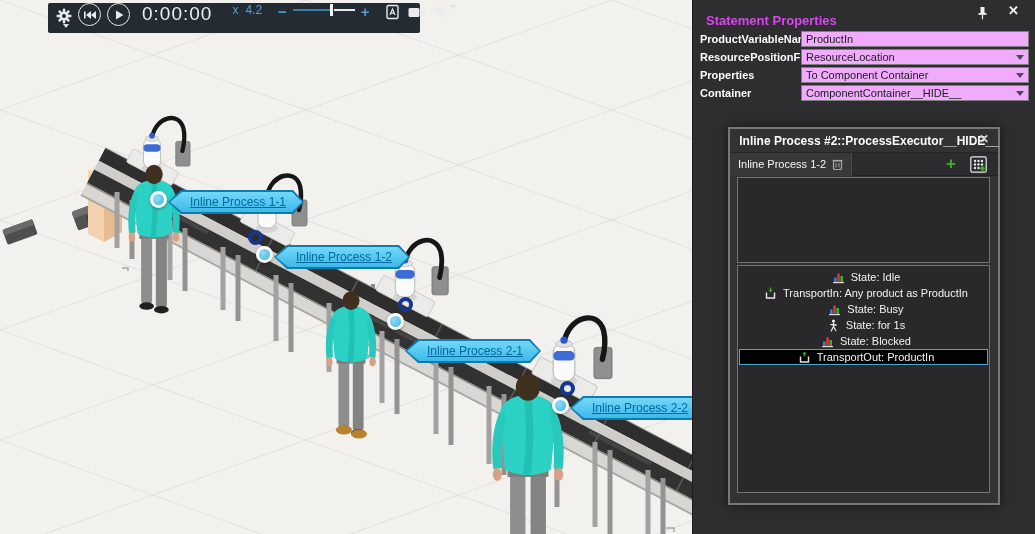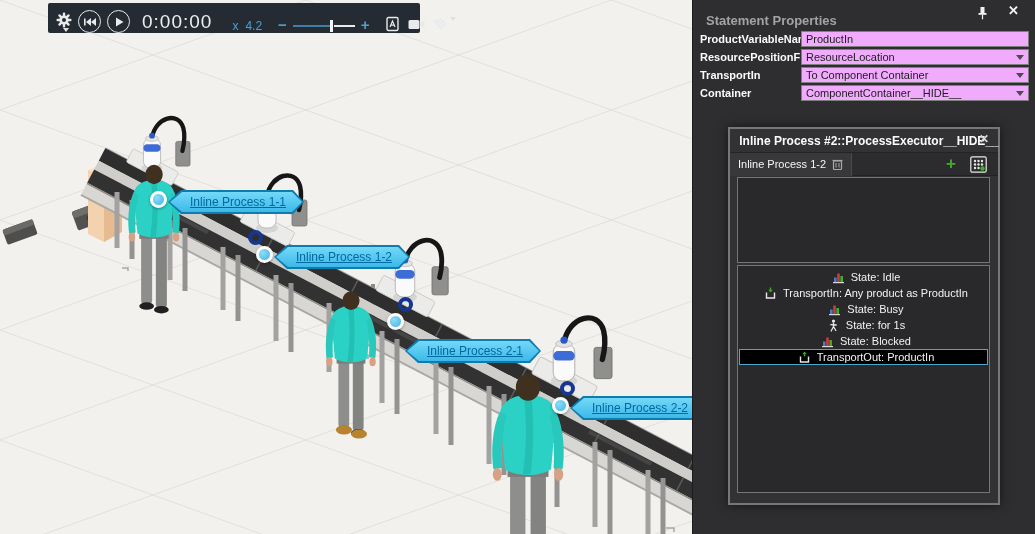--- a/index.html
+++ b/index.html
@@ -4,21 +4,21 @@
 <style>
   * { margin:0; padding:0; box-sizing:border-box; }
   html,body { width:1035px; height:534px; overflow:hidden; font-family:"Liberation Sans",sans-serif; background:#f2f1ee; }
 
   
   .viewport { position:absolute; left:0; top:0; width:692px; height:534px; background:#f2f1ee; overflow:hidden; }
   .scene-svg { position:absolute; left:0; top:0; }
 
   
   .toolbar { position:absolute; left:48px; top:3px; width:372px; height:30px; background:#252b33;
-             border-radius:2px; display:flex; align-items:flex-end; gap:6px; padding:0 8px; z-index:30; }
+             border-radius:2px; display:flex; align-items:flex-start; gap:6px; padding:0 8px; z-index:30; }
   .tb-gear { position:relative; width:20px; height:26px; display:flex; align-items:center; justify-content:center; cursor:pointer; }
   .tb-gear .caret { position:absolute; bottom:1px; left:7px; width:0; height:0; border-left:3px solid transparent; border-right:3px solid transparent; border-top:4px solid #dfe2e5; }
   .tb-circle { width:23px; height:23px; border:1.6px solid #e8eaec; border-radius:50%; display:flex; align-items:center; justify-content:center; cursor:pointer; flex:none; }
   .tb-time { color:#eceef0; font-size:19px; font-weight:400; letter-spacing:1px; margin-left:6px; }
   .tb-speed { color:#4f9ed4; font-size:12px; margin-left:14px; display:flex; gap:7px; cursor:pointer; }
   .tb-minus,.tb-plus { color:#4f9ed4; font-size:15px; font-weight:bold; cursor:pointer; }
   .tb-minus { margin-left:10px; }
   .tb-slider { position:relative; width:62px; height:14px; cursor:pointer; flex:none; }
   .tb-slider .track-left  { position:absolute; left:0;  top:6px; width:38px; height:2px; background:#3d7fa6; }
   .tb-slider .track-right { position:absolute; left:41px; top:6px; width:21px; height:2px; background:#e8eaec; }
@@ -35,21 +35,21 @@
       clip-path:polygon(12px 0,calc(100% - 10px) 0,100% 50%,calc(100% - 10px) 100%,12px 100%,0 50%); }
   .co-text { position:relative; line-height:24px; padding:0 18px 0 22px; font-size:12px; color:#0369a1; white-space:nowrap;text-decoration:underline; }
   .marker { position:absolute; width:17px; height:17px; border-radius:50%; z-index:19; cursor:pointer;
       background:radial-gradient(circle at 35% 35%,#90dcf6,#3db4e6); border:3px solid #fcfcfc;
       box-shadow:0 1px 3px rgba(0,0,0,.35); }
   .frame-ring { position:absolute; width:15px; height:15px; border-radius:50%; border:4.5px solid #16368f; z-index:18; }
 
   
   .right-panel { position:absolute; left:692px; top:0; width:343px; height:534px; background:#2e2e31; border-left:1px solid #1c1c1e; }
   .rp-titlebar { position:relative; height:26px; display:flex; align-items:center; padding-left:13px; }
-  .rp-title { color:#a3a3a3; font-size:13px; font-weight:600;margin-top:14px; }
+  .rp-title { color:#d946ef; font-size:13px; font-weight:600;margin-top:14px; }
   .rp-pin { position:absolute; right:45px; top:5px; width:16px; height:16px; cursor:pointer; display:flex; align-items:center; justify-content:center; }
   .rp-close { position:absolute; right:16px; top:3px; color:#f2f2f2; font-size:13px; font-weight:bold; cursor:pointer; }
   .prop-row { position:absolute; left:0; width:343px; height:16px; }
   .prop-row .plabel { position:absolute; left:7px; top:2px; color:#fbfbfb; font-size:11px; font-weight:600; }
   .prop-row .pfield { position:absolute; left:108px; top:0; width:228px; height:16px; background:#f0abfc;
       border:1px solid #7e7e7e; color:#1c1c1c; font-size:11px; line-height:14px; padding:0 4px;
       white-space:nowrap; overflow:hidden; cursor:text; }
   .prop-row .pfield.dropdown { cursor:pointer; }
   .prop-row .pfield .dd-caret { position:absolute; right:4px; top:5px; width:0; height:0;
       border-left:4px solid transparent; border-right:4px solid transparent; border-top:5px solid #4c4c4c; }
@@ -308,21 +308,21 @@
     </div>
   </div>
   <div class="prop-row" style="top:49px;">
     <span class="plabel">ResourcePositionFrame</span>
     <div class="pfield dropdown">
       <span>ResourceLocation</span>
       <span class="dd-caret"></span>
     </div>
   </div>
   <div class="prop-row" style="top:67px;">
-    <span class="plabel">TransportIn</span>
+    <span class="plabel">Properties</span>
     <div class="pfield dropdown">
       <span>To Component Container</span>
       <span class="dd-caret"></span>
     </div>
   </div>
   <div class="prop-row" style="top:85px;">
     <span class="plabel">Container</span>
     <div class="pfield dropdown">
       <span>ComponentContainer__HIDE__</span>
       <span class="dd-caret"></span>

